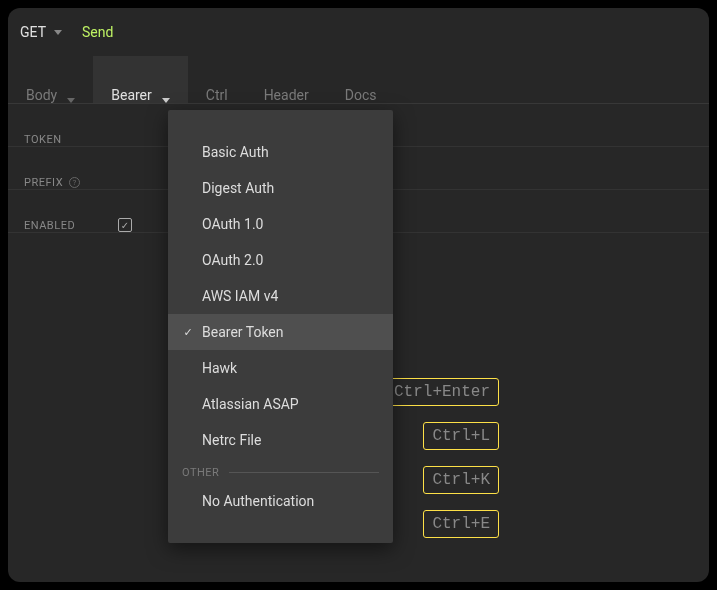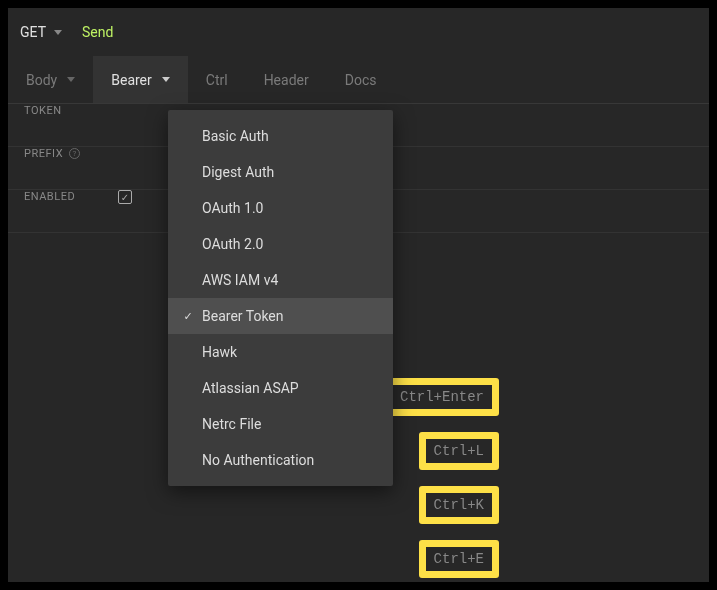--- a/index.html
+++ b/index.html
@@ -1,43 +1,43 @@
 <!DOCTYPE html>
 <html><head>
 <meta charset="utf-8">
 <style>
 *{margin:0;padding:0;box-sizing:border-box;font-family:-apple-system,BlinkMacSystemFont,"Segoe UI",Roboto,sans-serif}
 body{background:#000;padding:8px;width:717px;height:590px}
-.app{background:#272727;border-radius:0;width:100%;height:574px;position:relative;overflow:hidden}
+.app{background:#272727;border-radius:12px;width:100%;height:574px;position:relative;overflow:hidden}
 .url-bar{display:flex;align-items:center;height:48px;padding:0 12px;gap:12px}
 .method-select{display:flex;align-items:center;gap:8px;color:#e0e0e0;font-size:14px;cursor:pointer}
 .caret-down{width:0;height:0;border-left:4px solid transparent;border-right:4px solid transparent;border-top:5px solid #888}
 .url-input{flex:1;background:transparent;border:none;color:#ccc;font-size:14px;outline:none}
 .send-btn{color:#bef264;font-size:14px;cursor:pointer;padding:4px 8px}
 .tabs{display:flex;height:48px;border-bottom:1px solid #383838}
-.tab{display:flex;align-items:center;gap:10px;padding:0 18px;color:#7a7a7a;font-size:14px;cursor:pointer}
+.tab{display:flex;align-items:flex-end;gap:10px;padding:0 18px;color:#7a7a7a;font-size:14px;cursor:pointer}
 .tab.active{background:#333;color:#e0e0e0}
 .tab.has-caret .caret-down{border-top-color:#666}
 .tab.active.has-caret .caret-down{border-top-color:#ccc}
 .form-area{padding:0}
-.form-row{display:flex;align-items:flex-start;height:43px;padding:0 16px;gap:20px;border-bottom:1px solid #333}
+.form-row{display:flex;align-items:flex-end;height:43px;padding:0 16px;gap:20px;border-bottom:1px solid #333}
 .form-row:first-child{border-top:none}
 .form-label{width:70px;color:#888;font-size:11px;letter-spacing:0.5px;display:flex;align-items:center;gap:6px}
 .help-icon{display:inline-flex;width:11px;height:11px;border:1px solid #666;border-radius:50%;color:#666;font-size:8px;align-items:center;justify-content:center}
 .checkbox{width:14px;height:14px;border:1.5px solid #aaa;border-radius:2px;display:flex;align-items:center;justify-content:center;color:#aaa;font-size:10px;margin-left:4px}
-.dropdown{position:absolute;left:160px;top:102px;width:225px;background:#3c3c3c;box-shadow:0 6px 20px rgba(0,0,0,0.5);border-radius:2px;padding:8px 0;z-index:10}
+.dropdown{position:absolute;left:160px;top:102px;width:225px;background:#3c3c3c;box-shadow:0 6px 20px rgba(0,0,0,0.5);border-radius:2px;padding:24px 0;z-index:10}
 .dd-item{display:flex;align-items:center;height:36px;padding:0 14px;color:#ddd;font-size:14px;cursor:pointer;gap:8px}
 .dd-item.selected{background:#4f4f4f}
 .dd-check{width:12px;display:flex;justify-content:center;color:#ddd;font-size:11px}
 .dd-label{flex:1}
 .dd-section{display:flex;align-items:center;padding:8px 14px 4px;color:#7a7a7a;font-size:11px;letter-spacing:0.5px;gap:10px}
 .dd-section-line{flex:1;height:1px;background:#555}
 .shortcuts{position:absolute;right:210px;top:370px;display:flex;flex-direction:column;gap:16px;align-items:flex-end}
 .shortcut-row{display:flex;align-items:center;gap:14px}
-.kbd{border:7px solid #fde047;border-radius:3px;padding:4px 8px;color:#888;font-family:"Courier New",monospace;font-size:14px}
+.kbd{border:1px solid #fde047;border-radius:3px;padding:4px 8px;color:#888;font-family:"Courier New",monospace;font-size:16px}
 </style>
 </head>
 <body>
 
 <div class="app">
 
   <div class="url-bar">
     <div class="method-select">
       <span>GET</span>
       <span class="caret-down"></span>
@@ -107,20 +107,24 @@
         </div>
         <div class="dd-item">
           <span class="dd-check"></span>
           <span class="dd-label">Atlassian ASAP</span>
         </div>
         <div class="dd-item">
           <span class="dd-check"></span>
           <span class="dd-label">Netrc File</span>
         </div>
       </div>
+    <div class="dd-section">
+      <span>OTHER</span>
+      <span class="dd-section-line"></span>
+    </div>
     <div id="dd-other">
         <div class="dd-item">
           <span class="dd-check"></span>
           <span class="dd-label">No Authentication</span>
         </div>
       </div>
   </div>
 
   <div class="shortcuts" id="shortcuts">
       <div class="shortcut-row">

